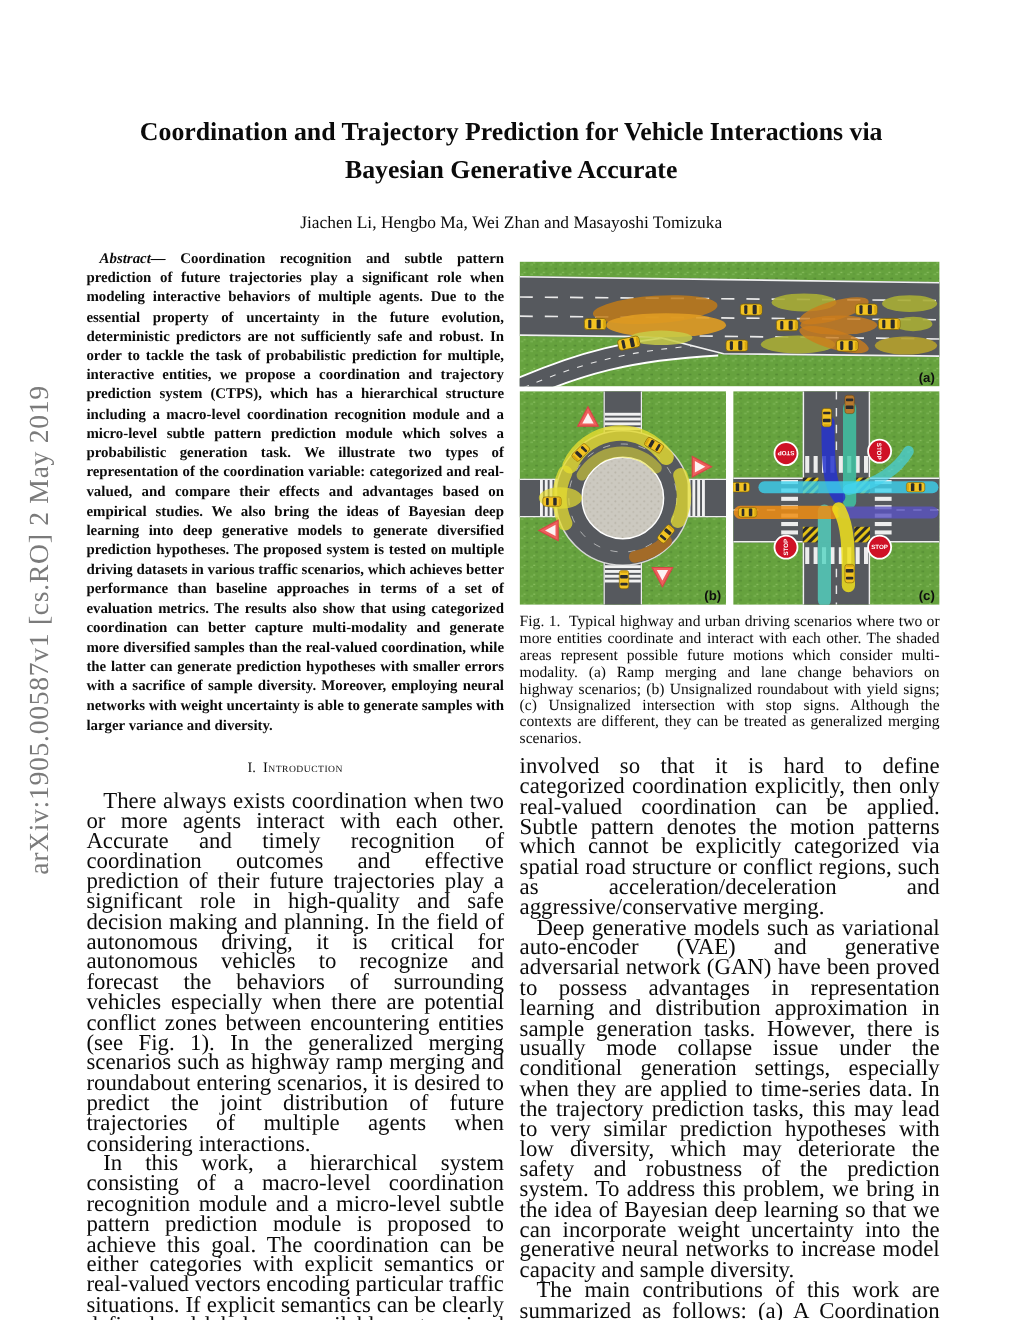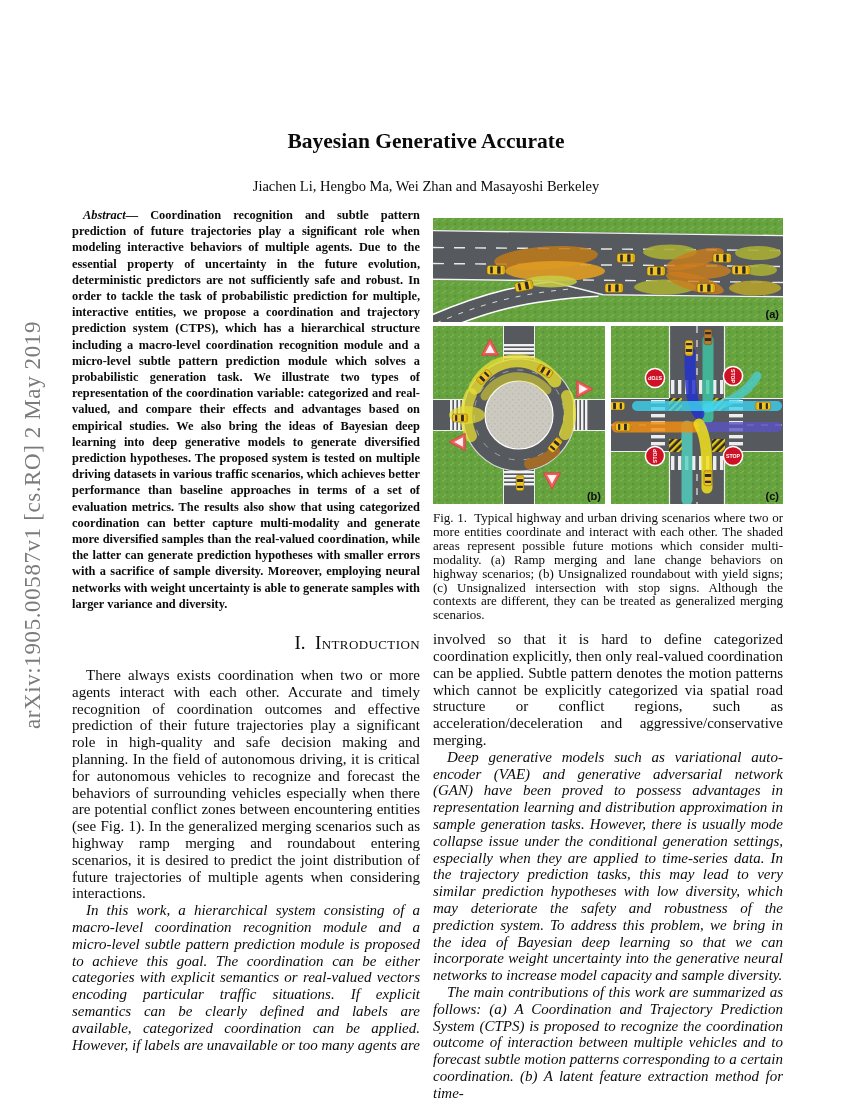--- a/index.html
+++ b/index.html
@@ -18,27 +18,27 @@
            font-size:21.5px; font-weight:bold; line-height:31px; }
   .authors { position:absolute; top:178px; left:70px; width:712px; text-align:center; font-size:14.5px; }
 
   .col-left  { position:absolute; top:207px; left:72px;  width:348px; }
   .col-right { position:absolute; top:218px; left:433px; width:350px; }
 
   .abstract { font-size:12.4px; font-weight:bold; line-height:16.2px; text-align:justify;
               text-indent:11px; hyphens:auto; }
   .abs-label { font-style:italic; }
 
-  .sec-head { margin-top:20px; margin-bottom:13px; text-align:right; font-size:19px;
+  .sec-head { margin-top:20px; margin-bottom:13px; text-align:center; font-size:12px;
               font-weight:normal; }
   .sc { font-variant:small-caps; letter-spacing:.4px; }
 
-  .body { font-size:15px; line-height:16.8px; text-align:justify; hyphens:auto; }
+  .body { font-size:19px; line-height:16.8px; text-align:justify; hyphens:auto; }
   .indent { text-indent:14px; }
-  .body + .body { margin-top:0;font-style:italic; }
+  .body + .body { margin-top:0; }
 
   .footnote { position:absolute; top:963px; left:72px; width:348px; font-size:11.4px;
               line-height:14.2px; text-align:justify; text-indent:10px; }
   .mono { font-family:"Liberation Mono", monospace; font-size:10.6px; letter-spacing:-.3px; }
 
   figure { width:350px; }
   .panel-row { display:flex; gap:6px; margin-top:4px; }
   figcaption { margin-top:7px; font-size:13px; line-height:13.9px; text-align:justify; }
   .cap-label { }
 
@@ -81,23 +81,23 @@
       </g>
       <g id="stopsign">
         <circle r="9.6" fill="#cf1126" stroke="#ffffff" stroke-width="1.5"></circle>
         <text class="stop-text" x="0" y="1.9" text-anchor="middle">STOP</text>
       </g>
     </defs>
   </svg>
 
   <div class="arxiv">arXiv:1905.00587v1  [cs.RO]  2 May 2019</div>
 
-  <h1 class="title"><br><span>Bayesian Generative Accurate</span></h1>
-
-  <div class="authors">Jiachen Li, Hengbo Ma, Wei Zhan and Masayoshi Berkeley</div>
+  <h1 class="title"><span>Coordination and Trajectory Prediction for Vehicle Interactions via</span><br><span>Bayesian Generative Accurate</span></h1>
+
+  <div class="authors">Jiachen Li, Hengbo Ma, Wei Zhan and Masayoshi Tomizuka</div>
 
   <div class="col-left">
     <p class="abstract"><span class="abs-label">Abstract— </span><span>Coordination recognition and subtle pattern prediction of future trajectories play a significant role when modeling interactive behaviors of multiple agents. Due to the essential property of uncertainty in the future evolution, deterministic predictors are not sufficiently safe and robust. In order to tackle the task of probabilistic prediction for multiple, interactive entities, we propose a coordination and trajectory prediction system (CTPS), which has a hierarchical structure including a macro-level coordination recognition module and a micro-level subtle pattern prediction module which solves a probabilistic generation task. We illustrate two types of representation of the coordination variable: categorized and real-valued, and compare their effects and advantages based on empirical studies. We also bring the ideas of Bayesian deep learning into deep generative models to generate diversified prediction hypotheses. The proposed system is tested on multiple driving datasets in various traffic scenarios, which achieves better performance than baseline approaches in terms of a set of evaluation metrics. The results also show that using categorized coordination can better capture multi-modality and generate more diversified samples than the real-valued coordination, while the latter can generate prediction hypotheses with smaller errors with a sacrifice of sample diversity. Moreover, employing neural networks with weight uncertainty is able to generate samples with larger variance and diversity.</span></p>
 
     <h2 class="sec-head"><span>I.</span>&nbsp;&nbsp;<span class="sc">Introduction</span></h2>
 
     <p class="body indent">There always exists coordination when two or more agents interact with each other. Accurate and timely recognition of coordination outcomes and effective prediction of their future trajectories play a significant role in high-quality and safe decision making and planning. In the field of autonomous driving, it is critical for autonomous vehicles to recognize and forecast the behaviors of surrounding vehicles especially when there are potential conflict zones between encountering entities (see Fig. 1). In the generalized merging scenarios such as highway ramp merging and roundabout entering scenarios, it is desired to predict the joint distribution of future trajectories of multiple agents when considering interactions.</p>
     <p class="body indent">In this work, a hierarchical system consisting of a macro-level coordination recognition module and a micro-level subtle pattern prediction module is proposed to achieve this goal. The coordination can be either categories with explicit semantics or real-valued vectors encoding particular traffic situations. If explicit semantics can be clearly defined and labels are available, categorized coordination can be applied. However, if labels are unavailable or too many agents are</p>
   </div>
 

